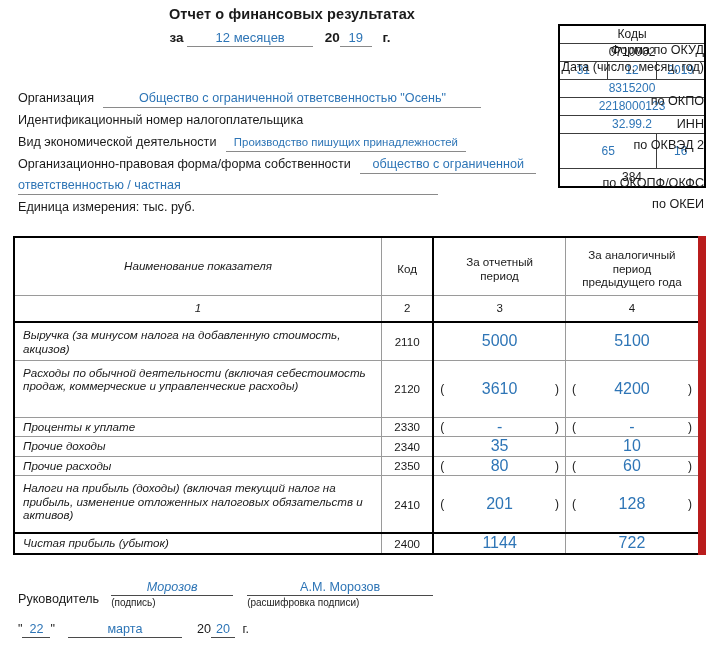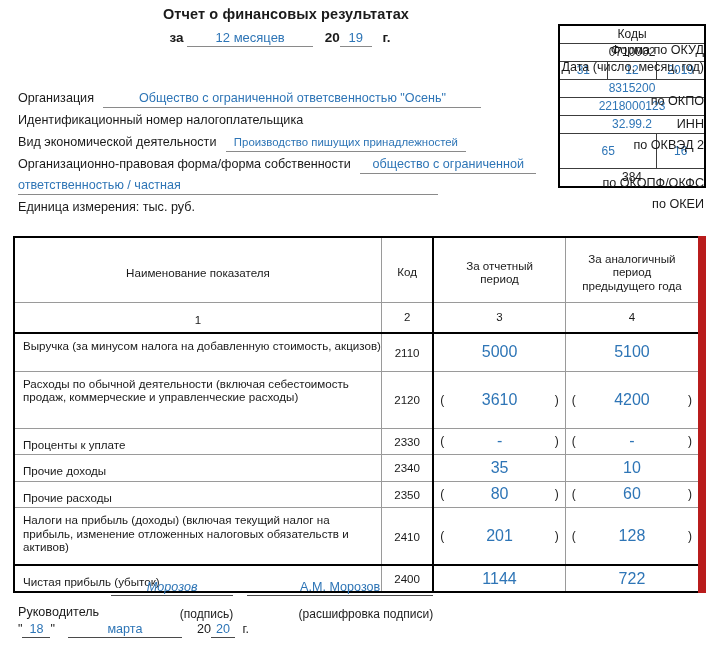--- a/index.html
+++ b/index.html
@@ -12,21 +12,21 @@
     overflow:hidden;
     -webkit-font-smoothing:antialiased;
   }
   .page{position:relative;width:720px;height:670px;}
 
   
   .blue{color:#2e75b6;}
 
   
   #doc-title{
-    position:absolute;left:6px;top:6px;width:560px;
+    position:absolute;left:12px;top:6px;width:560px;
     text-align:center;font-weight:bold;font-size:14.5px;
     letter-spacing:0.1px;
   }
   #period-line{
     position:absolute;left:0;top:30px;width:560px;
     text-align:center;font-size:13px;
   }
   #period-line .lbl{font-weight:bold;font-size:13.5px;}
   #period-line .fill{
     display:inline-block;min-width:118px;text-align:center;
@@ -80,21 +80,21 @@
     border:2px solid #000;
     font-size:11.6px;
     background:#fff;
   }
   #main-table td,#main-table th{
     border:1px solid #9a9a9a;
     padding:0;
     font-weight:normal;
     vertical-align:middle;
   }
-  #main-table .c-name{width:377px;padding:9px 0 3px 8px;text-align:left;line-height:13.6px;vertical-align:middle;}
+  #main-table .c-name{width:377px;padding:2px 0 3px 8px;text-align:left;line-height:13.6px;vertical-align:middle;font-style:italic;}
   #main-table .c-code{width:48px;text-align:center;}
   #main-table .c-val{width:132px;text-align:center;}
   #main-table thead td{text-align:center;line-height:13.5px;padding:4px 2px;}
   #main-table tr.numrow td{height:17px;line-height:17px;text-align:center;font-size:11.5px;}
   
   #main-table td.sep-l{border-left:2px solid #000;}
   #main-table td.sep-r{border-right:8px solid #b91c1c;}
   #main-table tr.first-data td{border-top:2px solid #000;}
   #main-table tr.total-row td{border-top:2.2px solid #000;}
   .valwrap{position:relative;display:block;height:100%;}
@@ -108,21 +108,21 @@
   tr.short td.c-val,tr.short td.c-code{vertical-align:middle;padding-bottom:0;}
 
   
   #sig{position:absolute;left:18px;top:580px;font-size:12.6px;}
   .sig-line1{display:flex;align-items:flex-end;gap:0;}
   .sig-field{
     display:inline-block;text-align:center;
     border-bottom:1px solid #4a4a4a;
     color:#2e75b6;padding-bottom:1px;
   }
-  .sig-cap{font-size:12px;color:#222;text-align:right;display:block;margin-top:11px;}
+  .sig-cap{font-size:10px;color:#222;text-align:left;display:block;margin-top:1px;}
   #sig-date{position:absolute;left:18px;top:622px;font-size:12.6px;}
   .d-field{
     display:inline-block;text-align:center;color:#2e75b6;
     border-bottom:1px solid #4a4a4a;padding-bottom:1px;
   }
 </style>
 </head>
 <body>
 
 <div class="page">
@@ -348,21 +348,21 @@
       </span>
       <span style="display:inline-block;width:14px;"></span>
       <span style="display:inline-block;">
         <span class="sig-field" style="width:186px;">А.М. Морозов</span>
         <span class="sig-cap">(расшифровка подписи)</span>
       </span>
     </div>
   </div>
 
   <div id="sig-date">
-    <span>"</span><span class="d-field" style="width:28px;">18</span><span>"</span>
+    <span>"</span><span class="d-field" style="width:28px;">22</span><span>"</span>
     <span style="display:inline-block;width:6px;"></span>
     <span class="d-field" style="width:114px;">марта</span>
     <span style="display:inline-block;width:8px;"></span>
     <span>20</span><span class="d-field" style="width:24px;">20</span>
     <span style="margin-left:4px;">г.</span>
   </div>
 
 </div>
 
 </body></html>

